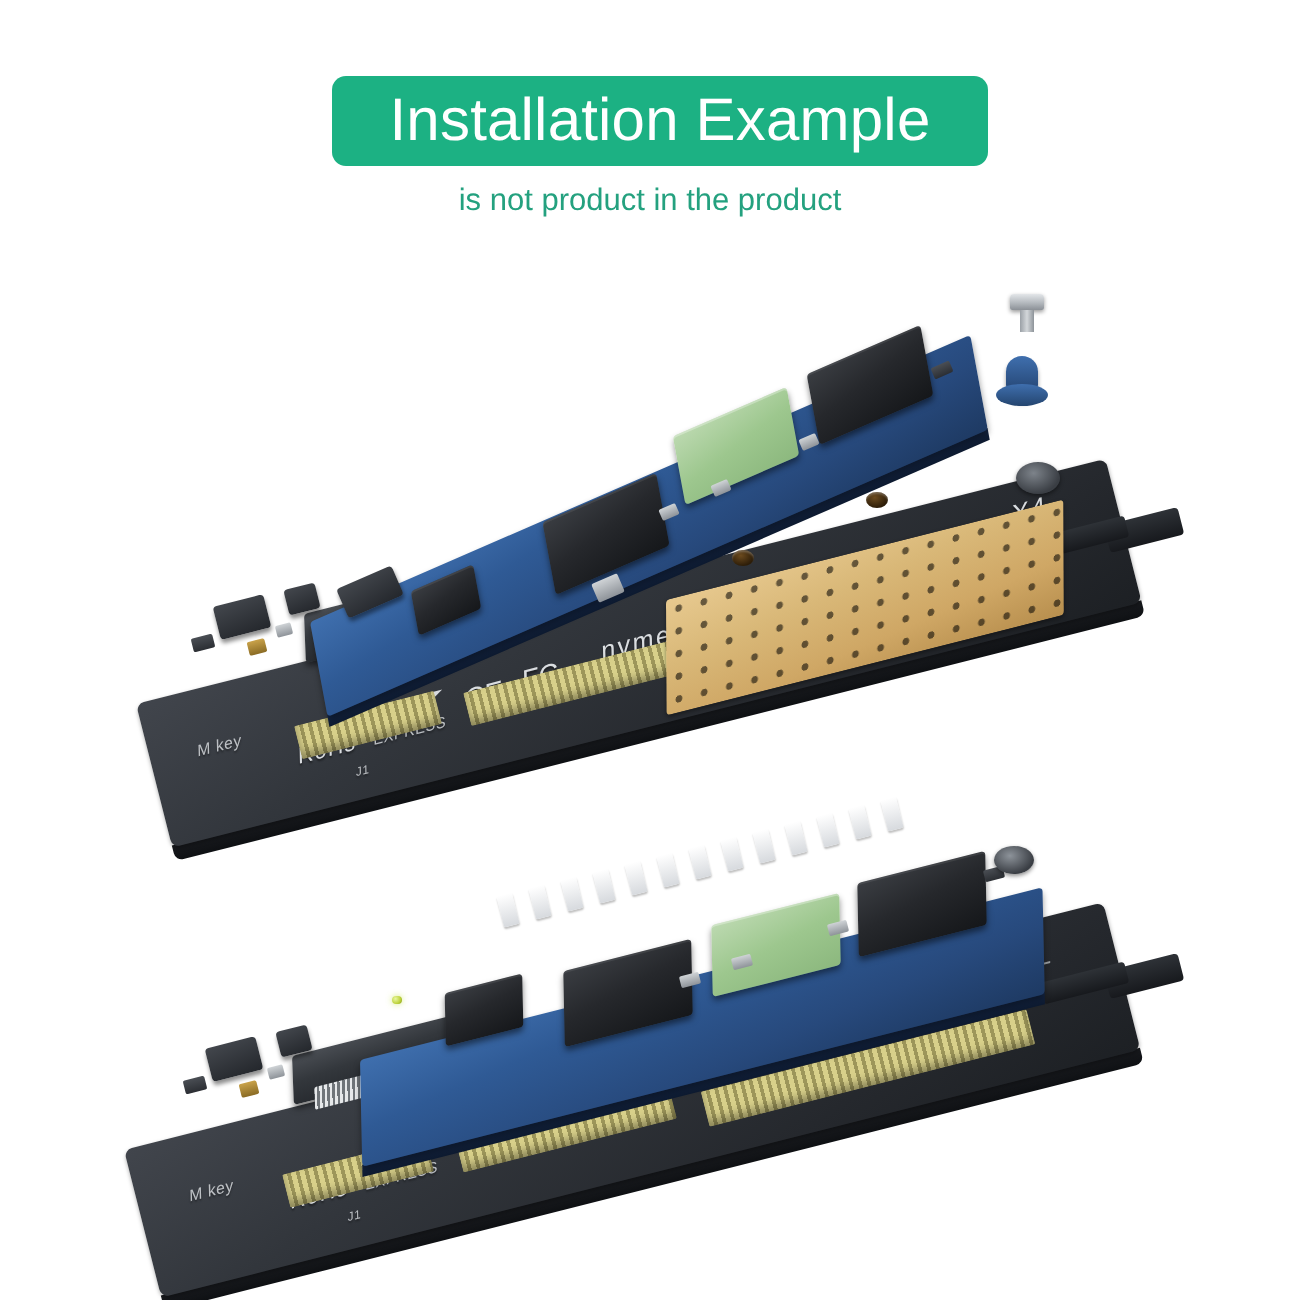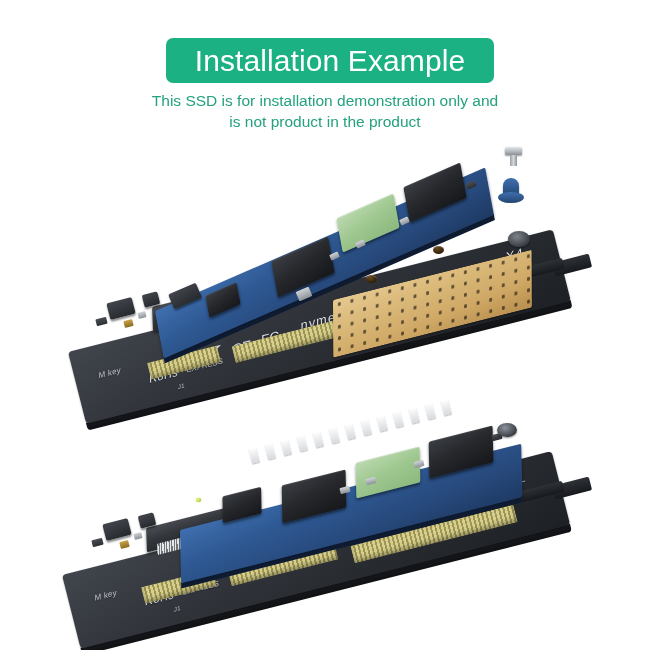--- a/index.html
+++ b/index.html
@@ -197,21 +197,20 @@
 </head>
 <body style="--accent: #1cb183; --accent-text: #24a17f; background: rgb(255, 255, 255);">
 
 <div id="stage">
 
   <div class="banner">
     <span class="banner-text">Installation Example</span>
   </div>
 
   <div class="subtitle">
-    <span class="ln">This SSD is for installation demonstration only and</span>
     <span class="ln">is not product in the product</span>
   </div>
 
   <div class="assembly" style="left:0;top:0;width:650px;height:400px;">
 
     <div class="pcb" style="left:68px;top:352px;width:500px;height:74px;transform:rotate(-14.2deg);">
       <div class="pcb-edge"></div>
       <div class="pcb-face"></div>
 
       <div class="silk" style="left:232px;top:24px;font-size:13px;transform:skewX(-13deg);">nvme SSD To PCI-e  Adapter</div>

